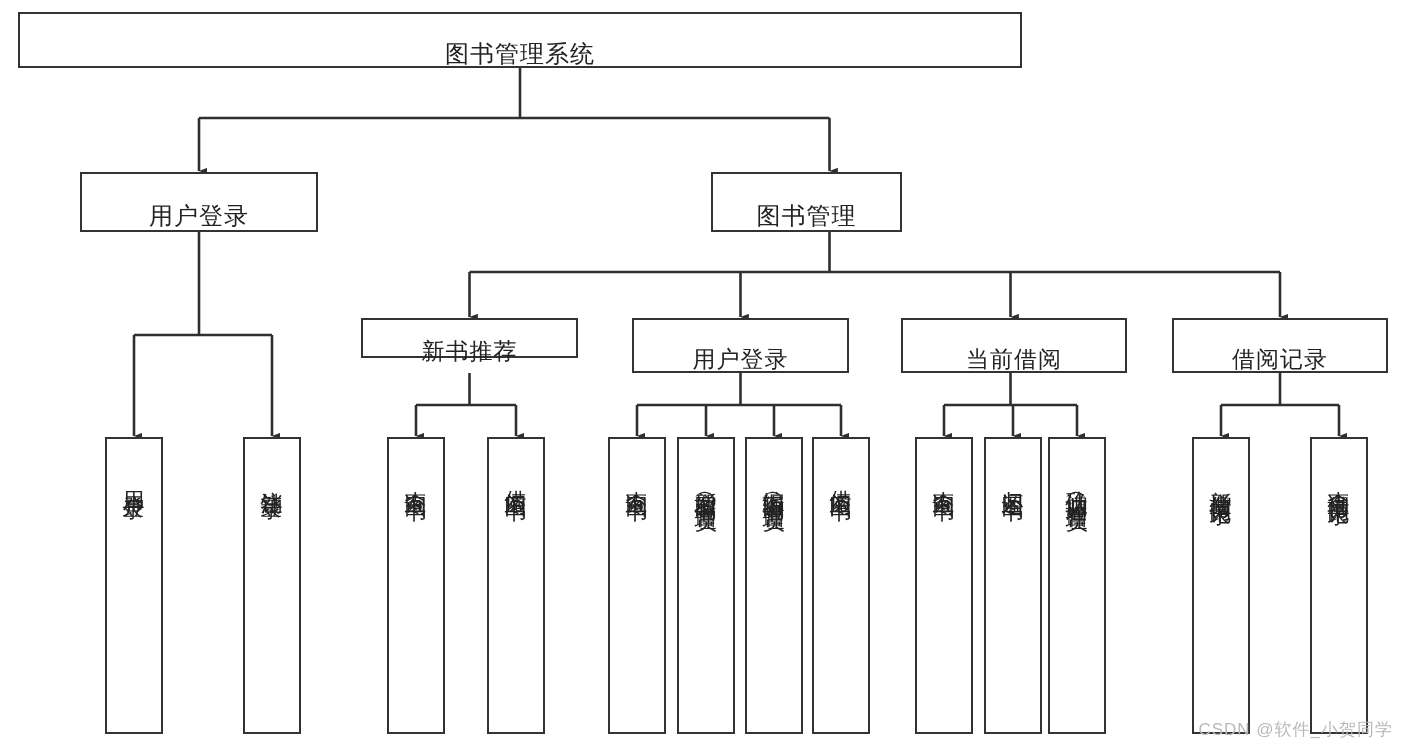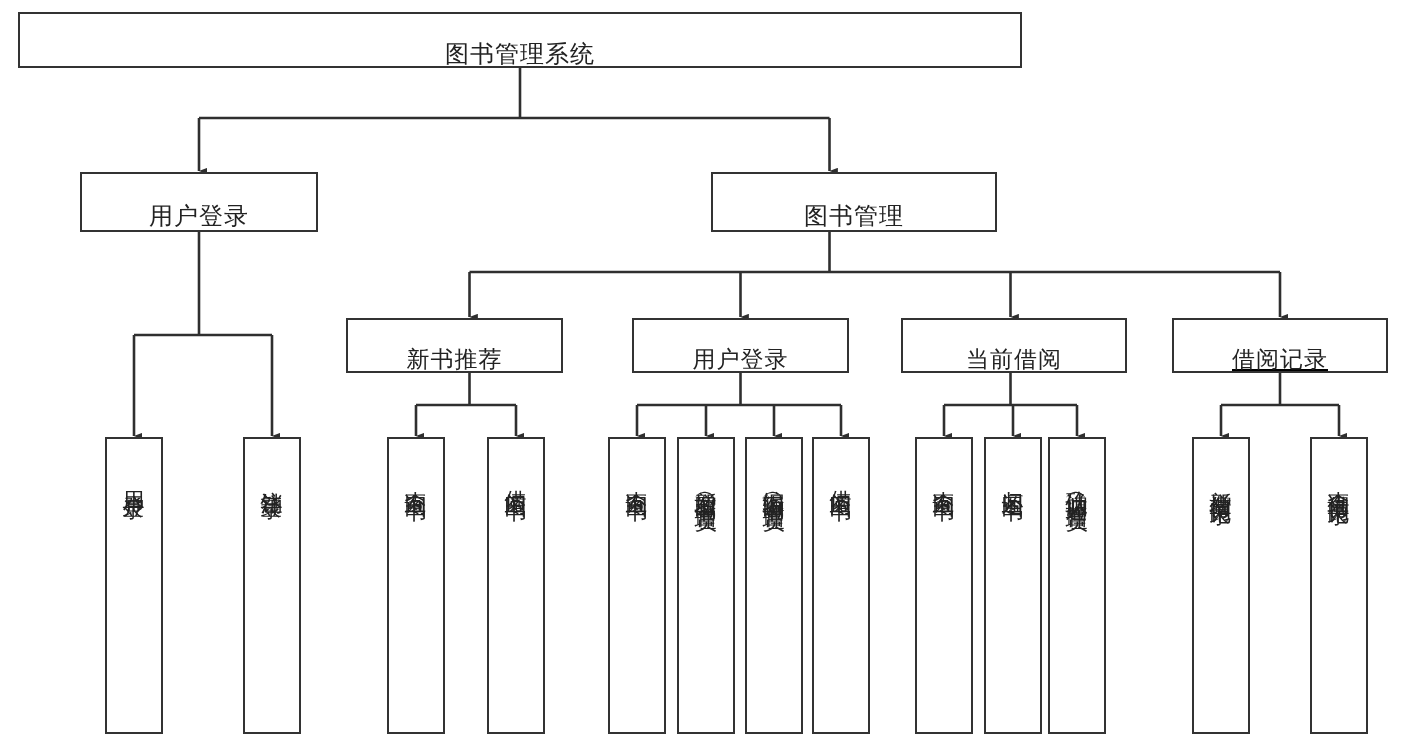--- a/index.html
+++ b/index.html
@@ -126,33 +126,33 @@
       </g>
   </svg>
 
   <div id="node-layer">
       <div class="node root" style="left: 18px; top: 12px; width: 1004px; height: 56px;">
         <div class="node-label">图书管理系统</div>
       </div>
       <div class="node level2" style="left: 80px; top: 172px; width: 238px; height: 60px;">
         <div class="node-label">用户登录</div>
       </div>
-      <div class="node level2" style="left: 711px; top: 172px; width: 286px; height: 60px;">
+      <div class="node level2" style="left: 711px; top: 172px; width: 191px; height: 60px;">
         <div class="node-label">图书管理</div>
       </div>
-      <div class="node level3" style="left: 346px; top: 318px; width: 217px; height: 55px;">
+      <div class="node level3" style="left: 361px; top: 318px; width: 217px; height: 40px;">
         <div class="node-label">新书推荐</div>
       </div>
       <div class="node level3" style="left: 632px; top: 318px; width: 217px; height: 55px;">
         <div class="node-label">用户登录</div>
       </div>
       <div class="node level3" style="left: 901px; top: 318px; width: 226px; height: 55px;">
         <div class="node-label">当前借阅</div>
       </div>
-      <div class="node level3" style="left: 1172px; top: 318px; width: 216px; height: 55px; text-decoration: underline;">
+      <div class="node level3" style="left: 1172px; top: 318px; width: 216px; height: 55px;">
         <div class="node-label">借阅记录</div>
       </div>
       <div class="node leaf" style="left: 105px; top: 437px; width: 58px; height: 297px;">
         <div class="node-label">用户登录</div>
       </div>
       <div class="node leaf" style="left: 243px; top: 437px; width: 58px; height: 297px;">
         <div class="node-label">注销登录</div>
       </div>
       <div class="node leaf" style="left: 387px; top: 437px; width: 58px; height: 297px;">
         <div class="node-label">查询图书</div>
@@ -182,13 +182,14 @@
         <div class="node-label">确认归还（管理员）</div>
       </div>
       <div class="node leaf" style="left: 1192px; top: 437px; width: 58px; height: 297px;">
         <div class="node-label">新增借阅记录</div>
       </div>
       <div class="node leaf" style="left: 1310px; top: 437px; width: 58px; height: 297px;">
         <div class="node-label">查询借阅记录</div>
       </div>
     </div>
 
+  <div id="watermark">CSDN @软件_小贺同学</div>
 </div>
 
 </body></html>

